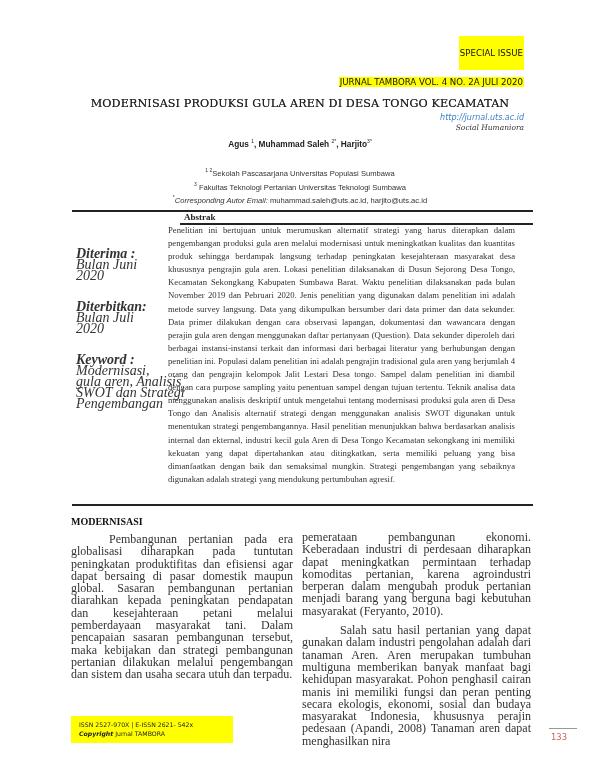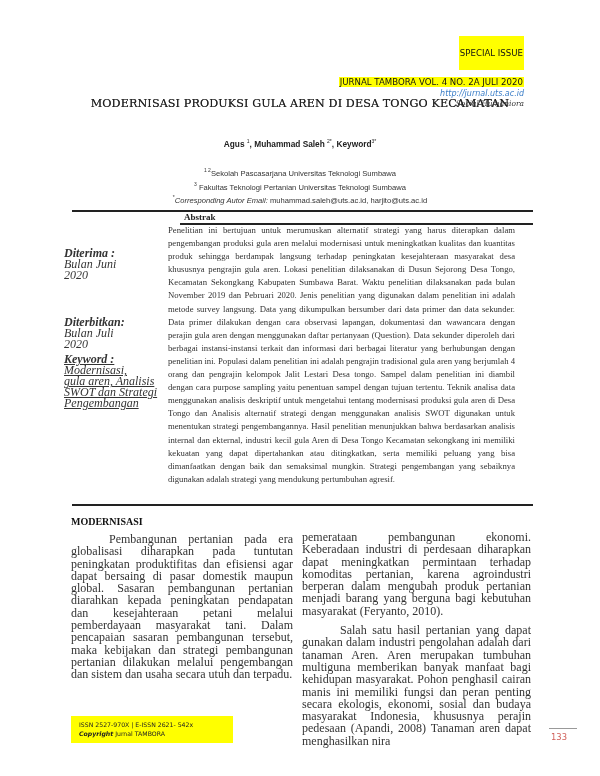--- a/index.html
+++ b/index.html
@@ -3,39 +3,39 @@
 <meta charset="utf-8">
 <style>
   * { margin: 0; padding: 0; box-sizing: border-box; }
   html, body { width: 600px; height: 776px; background: #ffffff; overflow: hidden; }
   body { position: relative; font-family: "Liberation Serif", serif; color: #222; }
 
   .hl { background: #ffff00; }
   .masthead { position: absolute; right: 76px; top: 36px; text-align: right; font-family: "DejaVu Sans", sans-serif; }
   .masthead .l1 { font-size: 8.6px; line-height: 10px; color: #111; display: inline-block; padding: 12px 1px; }
   .masthead .l2 { font-size: 8.6px; line-height: 10px; color: #111; display: inline-block; padding: 0 1px; margin-top: 5px; }
-  .masthead .url { font-size: 8px; line-height: 10px; color: #3b7ec8; font-style: italic; }
+  .masthead .url { font-size: 8px; line-height: 10px; color: #3b7ec8; font-style: italic; margin-top: 24px; }
   .masthead .sub { font-family: "DejaVu Serif", serif; font-size: 7.5px; line-height: 10px; font-style: italic; color: #333; }
 
   .title { position: absolute; left: 60px; width: 480px; top: 97px; text-align: center;
            font-family: "DejaVu Serif", serif; font-size: 11.2px; line-height: 14px; color: #222;
            letter-spacing: 0.1px; text-shadow: 0 0 0.4px #555; }
   .authors { position: absolute; left: 60px; width: 480px; top: 138px; text-align: center;
              font-family: "Liberation Sans", sans-serif; font-size: 8.3px; font-weight: bold; color: #222; }
   .authors sup { font-size: 5px; font-weight: normal; }
   .affil { position: absolute; left: 60px; width: 480px; top: 165px; text-align: center;
            font-family: "Liberation Sans", sans-serif; font-size: 7.6px; line-height: 10px; color: #333; }
   .affil sup { font-size: 5px; }
   .affil i { font-style: italic; }
 
   .rule { position: absolute; background: #222; }
   .abstrak-head { position: absolute; left: 184px; top: 212px; font-family: "Liberation Serif", serif;
                   font-size: 9px; font-weight: bold; color: #222; }
 
-  .meta { position: absolute; left: 64px; font-family: "Liberation Serif", serif; font-size: 12px; line-height: 11px; color: #333; }
+  .meta { position: absolute; left: 76px; font-family: "Liberation Serif", serif; font-size: 14px; line-height: 11px; color: #333; }
   .meta .lbl { font-weight: bold; font-style: italic; }
   .meta .val { font-style: italic; }
 
   .abstract-body { position: absolute; left: 168px; top: 224px; width: 347px;
                    font-family: "Liberation Serif", serif; font-size: 8.7px; line-height: 13.1px;
                    color: #333; text-align: justify; }
 
   .section-head { position: absolute; left: 71px; top: 516px; font-family: "Liberation Serif", serif;
                   font-size: 10px; font-weight: bold; color: #111; }
 
@@ -64,26 +64,26 @@
 
 <div class="title">
   <div>MODERNISASI PRODUKSI GULA AREN DI DESA TONGO KECAMATAN</div>
 </div>
 
 <div class="authors">
   <span>Agus</span>
   <sup>1</sup>,
   <span>Muhammad Saleh</span>
   <sup>2*</sup>,
-  <span>Keyword</span><sup>3*</sup>
+  <span>Harjito</span><sup>3*</sup>
 </div>
 
 <div class="affil">
   <div>
-    <sup>1 2</sup><span>Sekolah Pascasarjana Universitas Teknologi Sumbawa</span>
+    <sup>1 2</sup><span>Sekolah Pascasarjana Universitas Populasi Sumbawa</span>
   </div>
   <div>
     <sup>3</sup>
     <span>Fakultas Teknologi Pertanian Universitas Teknologi Sumbawa</span>
   </div>
   <div>
     <sup>*</sup><i>Corresponding Autor Email:</i>
     <span>muhammad.saleh@uts.ac.id, harjito@uts.ac.id</span>
   </div>
 </div>
@@ -91,26 +91,26 @@
 <div class="rule" style="left:72px; top:210px; width:461px; height:2px;"></div>
 <div class="abstrak-head">Abstrak</div>
 <div class="rule" style="left:180px; top:223px; width:353px; height:2px;"></div>
 <div class="rule" style="left:72px; top:504px; width:461px; height:2px;"></div>
 
 <div class="meta" style="top:248px;">
   <div class="lbl">Diterima :</div>
   <div class="val">Bulan Juni</div>
   <div class="val">2020</div>
 </div>
-<div class="meta" style="top:301px;margin-top:16px;">
+<div class="meta" style="top:301px;">
   <div class="lbl">Diterbitkan:</div>
   <div class="val">Bulan Juli</div>
   <div class="val">2020</div>
 </div>
-<div class="meta" style="top:354px;text-decoration:underline;">
+<div class="meta" style="top:354px;">
   <div class="lbl">Keyword :</div>
   <div class="val">Modernisasi,</div>
   <div class="val">gula aren, Analisis</div>
   <div class="val">SWOT dan Strategi</div>
   <div class="val">Pengembangan</div>
 </div>
 
 <div class="abstract-body">Penelitian ini bertujuan untuk merumuskan alternatif strategi yang harus diterapkan dalam pengembangan produksi gula aren melalui modernisasi untuk meningkatkan kualitas dan kuantitas produk sehingga berdampak langsung terhadap peningkatan kesejahteraan masyarakat desa khususnya pengrajin gula aren. Lokasi penelitian dilaksanakan di Dusun Sejorong Desa Tongo, Kecamatan Sekongkang Kabupaten Sumbawa Barat. Waktu penelitian dilaksanakan pada bulan November 2019 dan Pebruari 2020. Jenis penelitian yang digunakan dalam penelitian ini adalah metode survey langsung. Data yang dikumpulkan bersumber dari data primer dan data sekunder. Data primer dilakukan dengan cara observasi lapangan, dokumentasi dan wawancara dengan perajin gula aren dengan menggunakan daftar pertanyaan (Question). Data sekunder diperoleh dari berbagai instansi-instansi terkait dan informasi dari berbagai literatur yang berhubungan dengan penelitian ini. Populasi dalam penelitian ini adalah  pengrajin tradisional gula aren yang berjumlah 4 orang dan pengrajin kelompok Jalit Lestari Desa tongo. Sampel dalam penelitian ini diambil dengan cara purpose sampling  yaitu penentuan sampel dengan tujuan tertentu. Teknik analisa data menggunakan analisis deskriptif untuk mengetahui tentang modernisasi produksi gula aren di Desa Tongo dan Analisis alternatif strategi dengan menggunakan analisis SWOT digunakan untuk menentukan strategi pengembangannya. Hasil penelitian menunjukkan bahwa berdasarkan analisis internal dan ekternal, industri kecil gula Aren di Desa Tongo Kecamatan sekongkang ini memiliki kekuatan yang dapat dipertahankan atau ditingkatkan, serta memiliki peluang yang bisa dimanfaatkan dengan baik dan semaksimal mungkin. Strategi pengembangan yang sebaiknya digunakan adalah strategi yang mendukung pertumbuhan agresif.</div>
 
 <div class="section-head">MODERNISASI</div>

